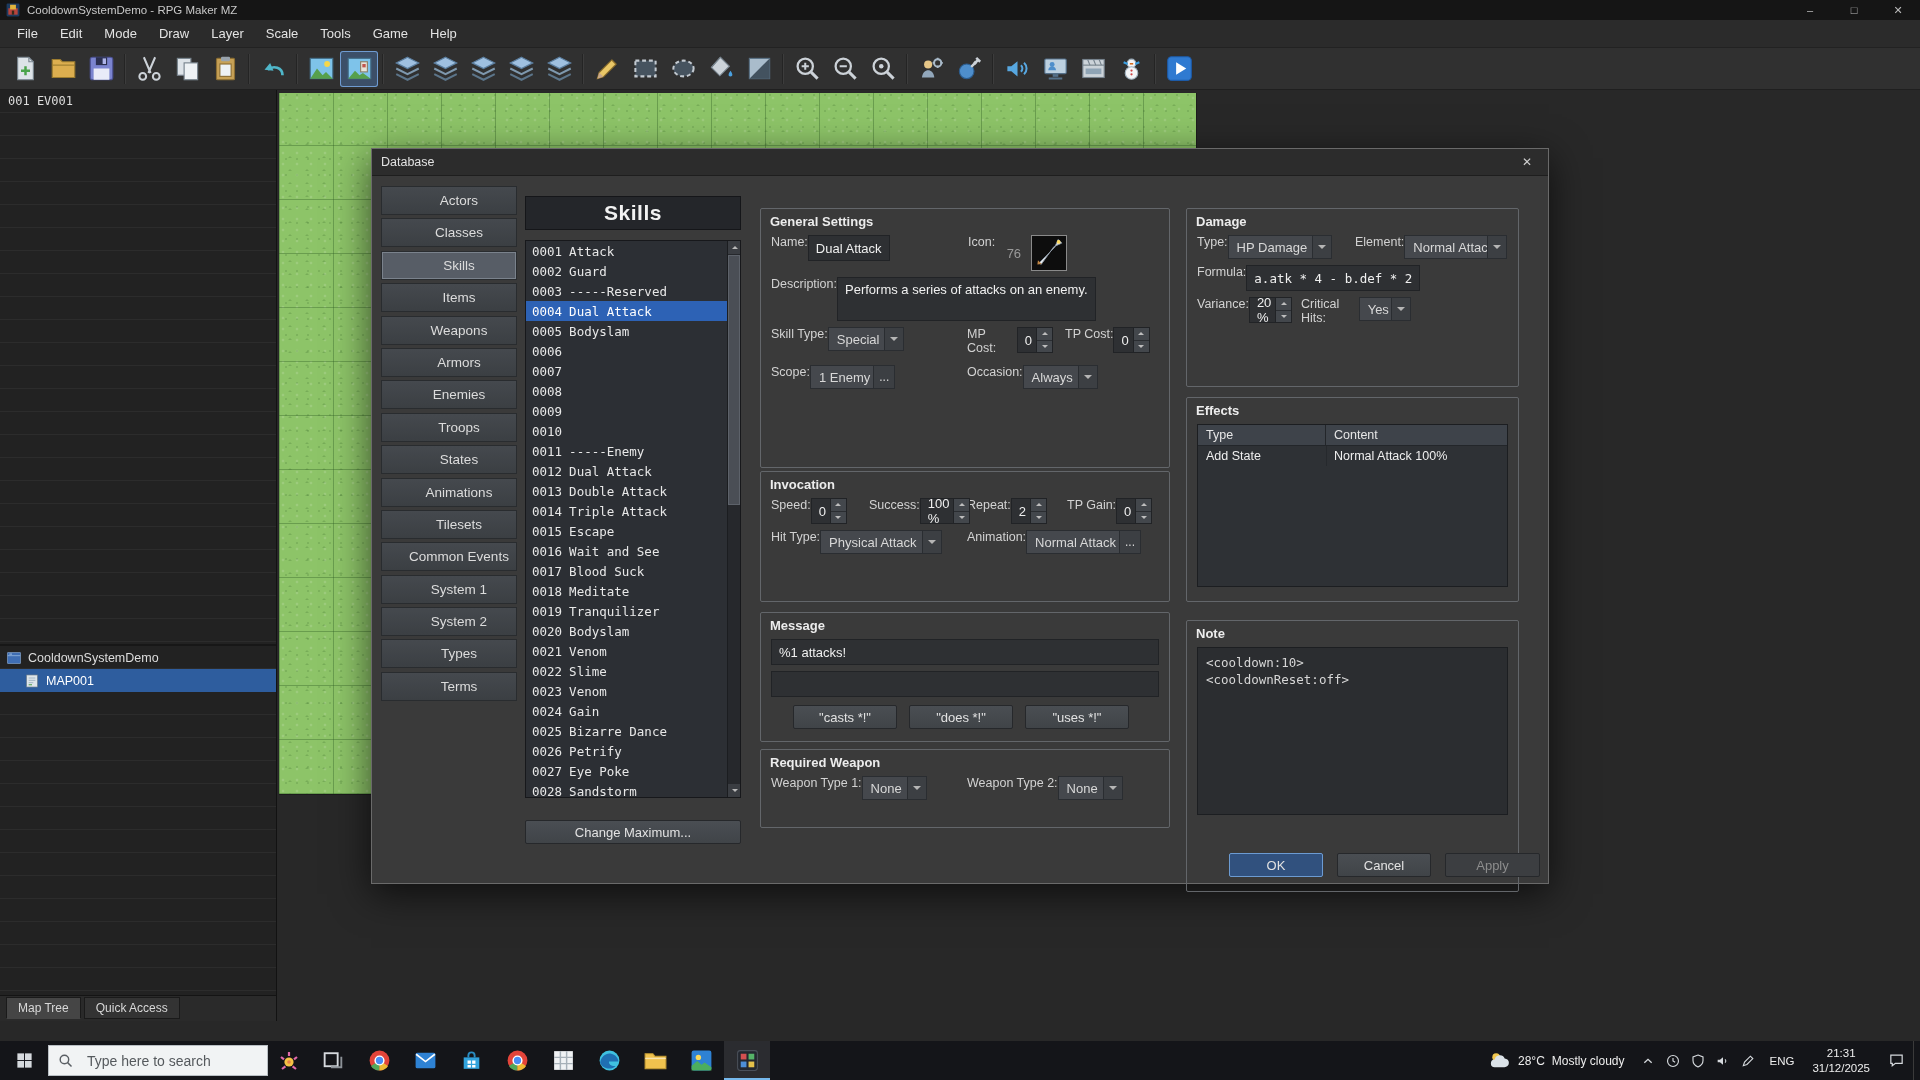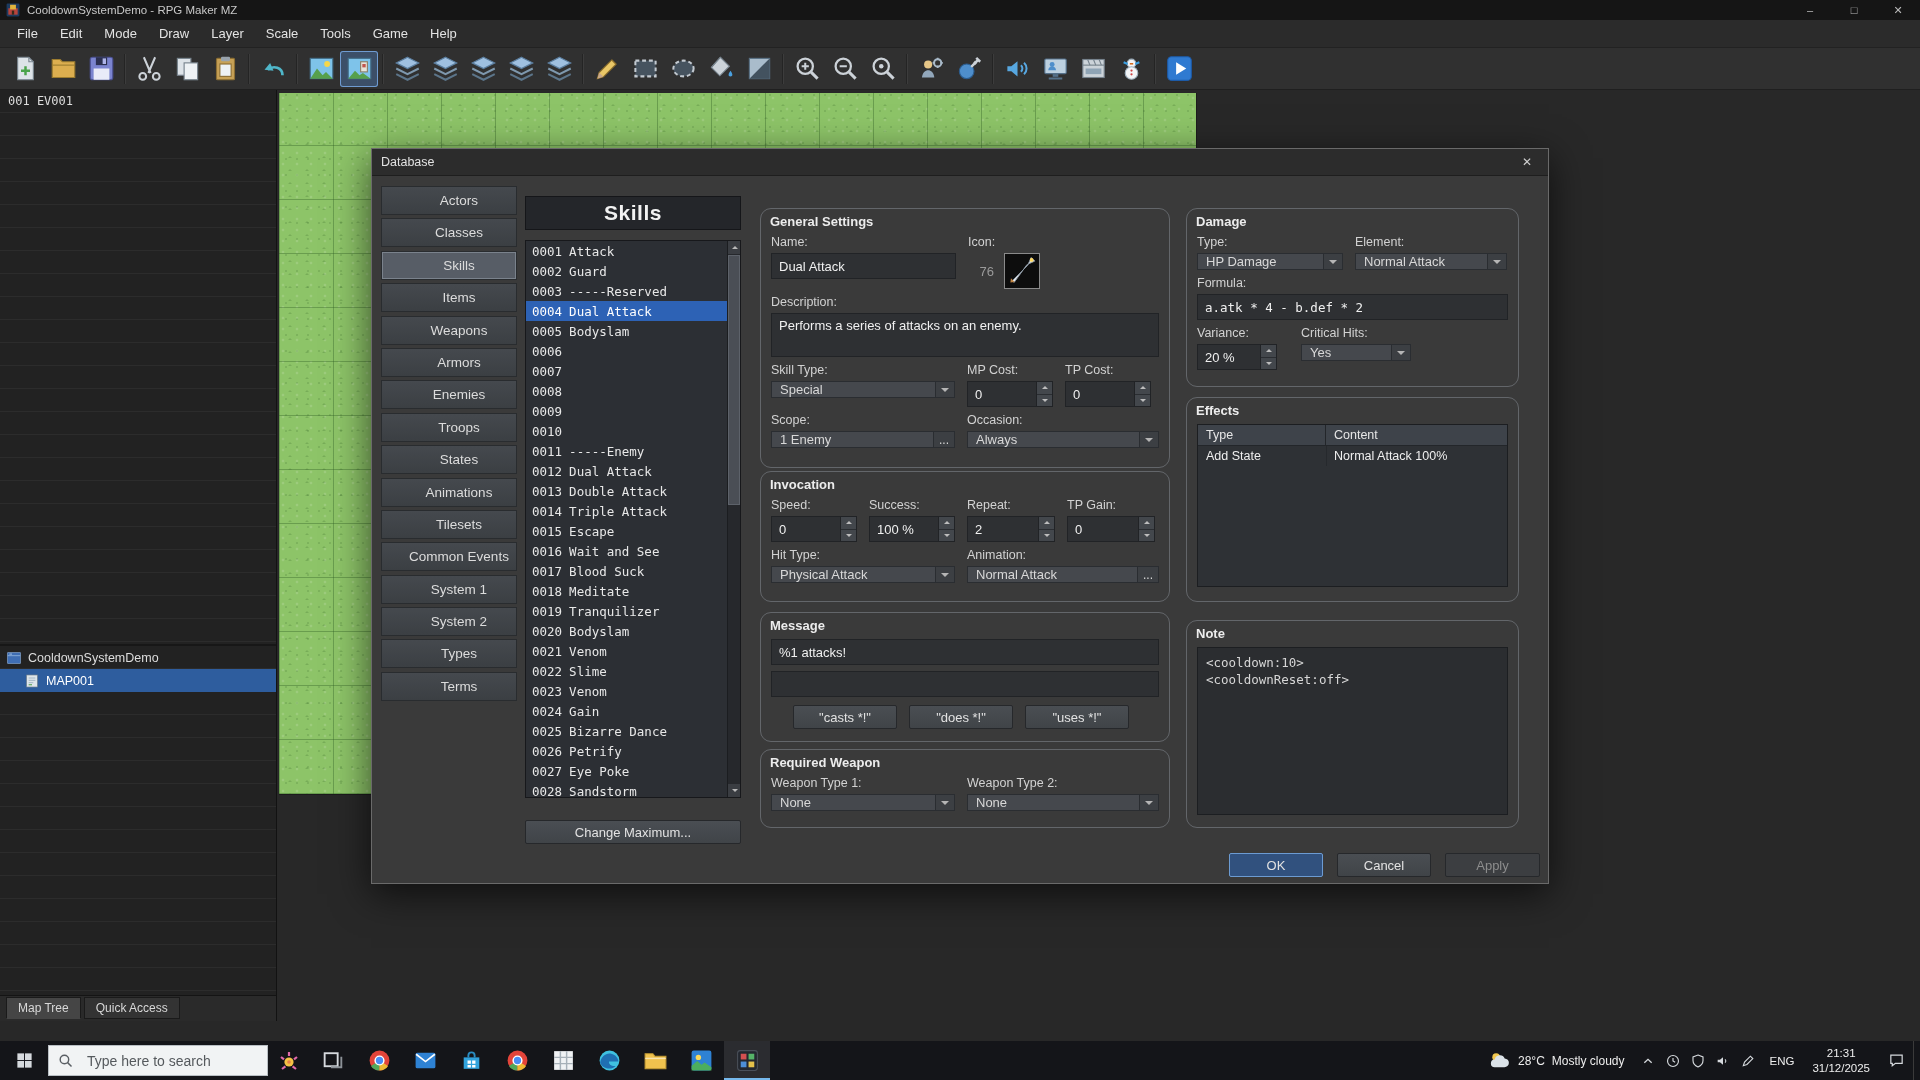--- a/index.html
+++ b/index.html
@@ -71,42 +71,42 @@
   .db-scroll{position:absolute;right:0;top:0;width:13px;height:100%;background:#26282c;border-left:1px solid #1b1d20;}
   .sarrow{position:absolute;left:0;width:13px;height:13px;background:#3a3d42;display:flex;align-items:center;justify-content:center;}
   .sarrow.up{top:0;} .sarrow.dn{bottom:0;}
   .sarrow i{border:3.5px solid transparent;display:block;}
   .sarrow.up i{border-bottom-color:#b9b9b9;margin-top:-3px;}
   .sarrow.dn i{border-top-color:#b9b9b9;margin-bottom:-3px;}
   .sthumb{position:absolute;left:0;top:14px;width:12px;height:250px;background:#4a4e55;border:1px solid #5d626a;}
   .change-max{margin-top:22px;width:100%;height:26px;display:flex;align-items:center;justify-content:center;background:linear-gradient(#474b50,#3d4145);border:1px solid #26282b;color:#dcdcdc;font-size:13px;border-radius:2px;}
 
   
-  .group{position:absolute;border:1px solid #63666a;border-radius:11px;padding:26px 10px 8px;}
+  .group{position:absolute;border:1px solid #63666a;border-radius:2px;padding:26px 10px 8px;}
   .group-title{position:absolute;top:5px;left:9px;font-size:13px;font-weight:bold;color:#ececec;}
   .g-gs{left:388px;top:32px;width:410px;height:260px;}
   .g-inv{left:388px;top:295px;width:410px;height:131px;}
   .g-msg{left:388px;top:436px;width:410px;height:130px;}
   .g-rw{left:388px;top:573px;width:410px;height:79px;}
   .g-dmg{left:814px;top:32px;width:333px;height:179px;}
   .g-eff{left:814px;top:221px;width:333px;height:205px;}
-  .g-note{left:814px;top:444px;width:333px;height:208px;}
+  .g-note{left:814px;top:444px;width:333px;height:272px;}
 
   .row{display:flex;gap:12px;margin-bottom:6px;}
-  .cell{display:flex;flex-direction:column;}
+  .cell{display:flex;flex-direction:row;}
   .lbl{font-size:12.5px;color:#d2d2d2;margin-bottom:4px;}
   .w185{width:185px;} .w184{width:184px;} .w86{width:86px;} .w88{width:88px;}
   .w146{width:146px;} .w152{width:152px;} .w80{width:80px;} .w110{width:110px;}
   .grow{flex:1;}
 
   .inp{height:26px;background:#2e3033;border:1px solid #212326;color:#f0f0f0;display:flex;align-items:center;padding:0 7px;font-size:13px;}
   .txt{background:#2e3033;border:1px solid #212326;color:#f0f0f0;padding:4px 7px;font-size:13px;}
   .mono{font-family:"DejaVu Sans Mono",monospace;font-size:12.5px;}
 
-  .dd{position:relative;height:17px;background:#45484d;border:1px solid #2a2d31;display:flex;align-items:center;padding:0 24px 0 8px;color:#d8d8d8;font-size:13px;white-space:nowrap;overflow:hidden;}
+  .dd{position:relative;height:24px;background:#45484d;border:1px solid #2a2d31;display:flex;align-items:center;padding:0 24px 0 8px;color:#d8d8d8;font-size:13px;white-space:nowrap;overflow:hidden;}
   .dd-a{position:absolute;right:0;top:0;bottom:0;width:19px;background:#3c3f43;border-left:1px solid #2a2d31;display:flex;align-items:center;justify-content:center;}
   .dd-a i{border:4px solid transparent;border-top-color:#b5b5b5;margin-top:4px;display:block;}
   .dots{position:absolute;right:0;top:0;bottom:0;width:21px;background:#3c3f43;border-left:1px solid #2a2d31;display:flex;align-items:center;justify-content:center;color:#d8d8d8;font-size:12px;}
 
   .spin{position:relative;height:26px;background:#2e3033;border:1px solid #212326;display:flex;align-items:center;padding:0 20px 0 7px;color:#f0f0f0;font-size:13px;}
   .sbtns{position:absolute;right:0;top:0;bottom:0;width:16px;display:flex;flex-direction:column;border-left:1px solid #212326;}
   .sbtns i{flex:1;background:#43474c;display:flex;align-items:center;justify-content:center;}
   .sbtns i.su{border-bottom:1px solid #2a2d31;}
   .sbtns i.su::after{content:'';border:3.5px solid transparent;border-bottom-color:#bdbdbd;display:block;margin-top:-3px;}
   .sbtns i.sd::after{content:'';border:3.5px solid transparent;border-top-color:#bdbdbd;display:block;margin-bottom:-3px;}

